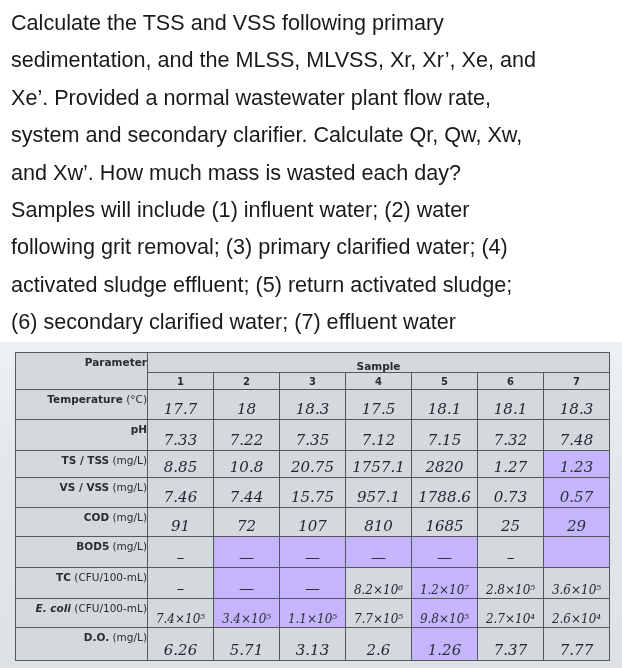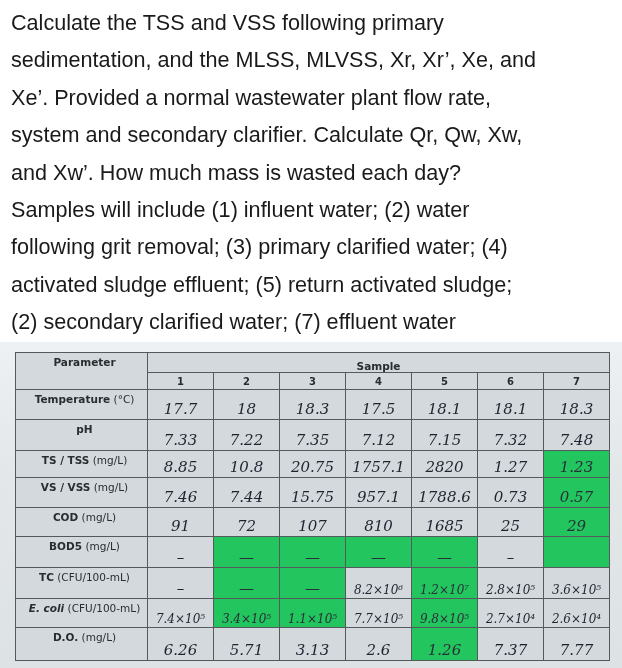--- a/index.html
+++ b/index.html
@@ -3,42 +3,42 @@
 <meta charset="utf-8">
 <style>
   html, body { margin: 0; padding: 0; }
   body { width: 622px; height: 668px; background: #ffffff; position: relative; overflow: hidden; font-family: "Liberation Sans", sans-serif; }
   .prompt { position: absolute; left: 6px; top: 2px; width: 612px; font-size: 21.6px; line-height: 32.4px; color: #1a1a1a; }
   .prompt p { margin: 5px; }
   .photo { position: absolute; left: 0; top: 342px; width: 622px; height: 326px; background: linear-gradient(180deg,#eef1f3 0%,#e3e7ea 40%,#dde2e5 100%); }
   table.data { position: absolute; left: 15px; top: 352px; border-collapse: collapse; table-layout: fixed; width: 595px; font-family: "DejaVu Sans", sans-serif; }
   table.data td, table.data th { border: 1.2px solid #55595c; padding: 0; vertical-align: bottom; }
   table.data col.pcol { width: 132px; }
-  .param { font-size: 10.5px; font-weight: bold; color: #2a2d30; vertical-align: top !important; padding: 3px 0 0 6px !important; text-align: center; }
+  .param { font-size: 10.5px; font-weight: bold; color: #2a2d30; vertical-align: top !important; padding: 3px 0 0 6px !important; text-align: right; }
   .param .unit { font-weight: normal; }
   .sample-hd { font-size: 10.5px; font-weight: bold; color: #2a2d30; height: 18px; vertical-align: bottom !important; }
   .num-hd { font-size: 10px; font-weight: bold; text-align: center; color: #2a2d30; height: 15px; vertical-align: middle !important; }
   .val { font-family: "DejaVu Serif", serif; font-style: italic; font-size: 15px; color: #1d2430; text-align: center; padding-bottom: 1px !important; white-space: nowrap; }
   .val.small { font-size: 12px; }
-  .dark { background: #22c55e; color: #2a3038; }
+  .dark { background: #c4b5fd; color: #2a3038; }
   .light { background: #d3d9dc; }
 </style>
 </head>
 <body>
 
 <div class="prompt">
   <p>Calculate the TSS and VSS following primary</p>
   <p>sedimentation, and the MLSS, MLVSS, Xr, Xr’, Xe, and</p>
   <p>Xe’. Provided a normal wastewater plant flow rate,</p>
   <p>system and secondary clarifier. Calculate Qr, Qw, Xw,</p>
   <p>and Xw’. How much mass is wasted each day?</p>
   <p>Samples will include (1) influent water; (2) water</p>
   <p>following grit removal; (3) primary clarified water; (4)</p>
   <p>activated sludge effluent; (5) return activated sludge;</p>
-  <p>(2) secondary clarified water; (7) effluent water</p>
+  <p>(6) secondary clarified water; (7) effluent water</p>
 </div>
 
 <div class="photo"></div>
 
 <table class="data">
   <colgroup>
       <col class="pcol">
       <col>
       <col>
       <col>

